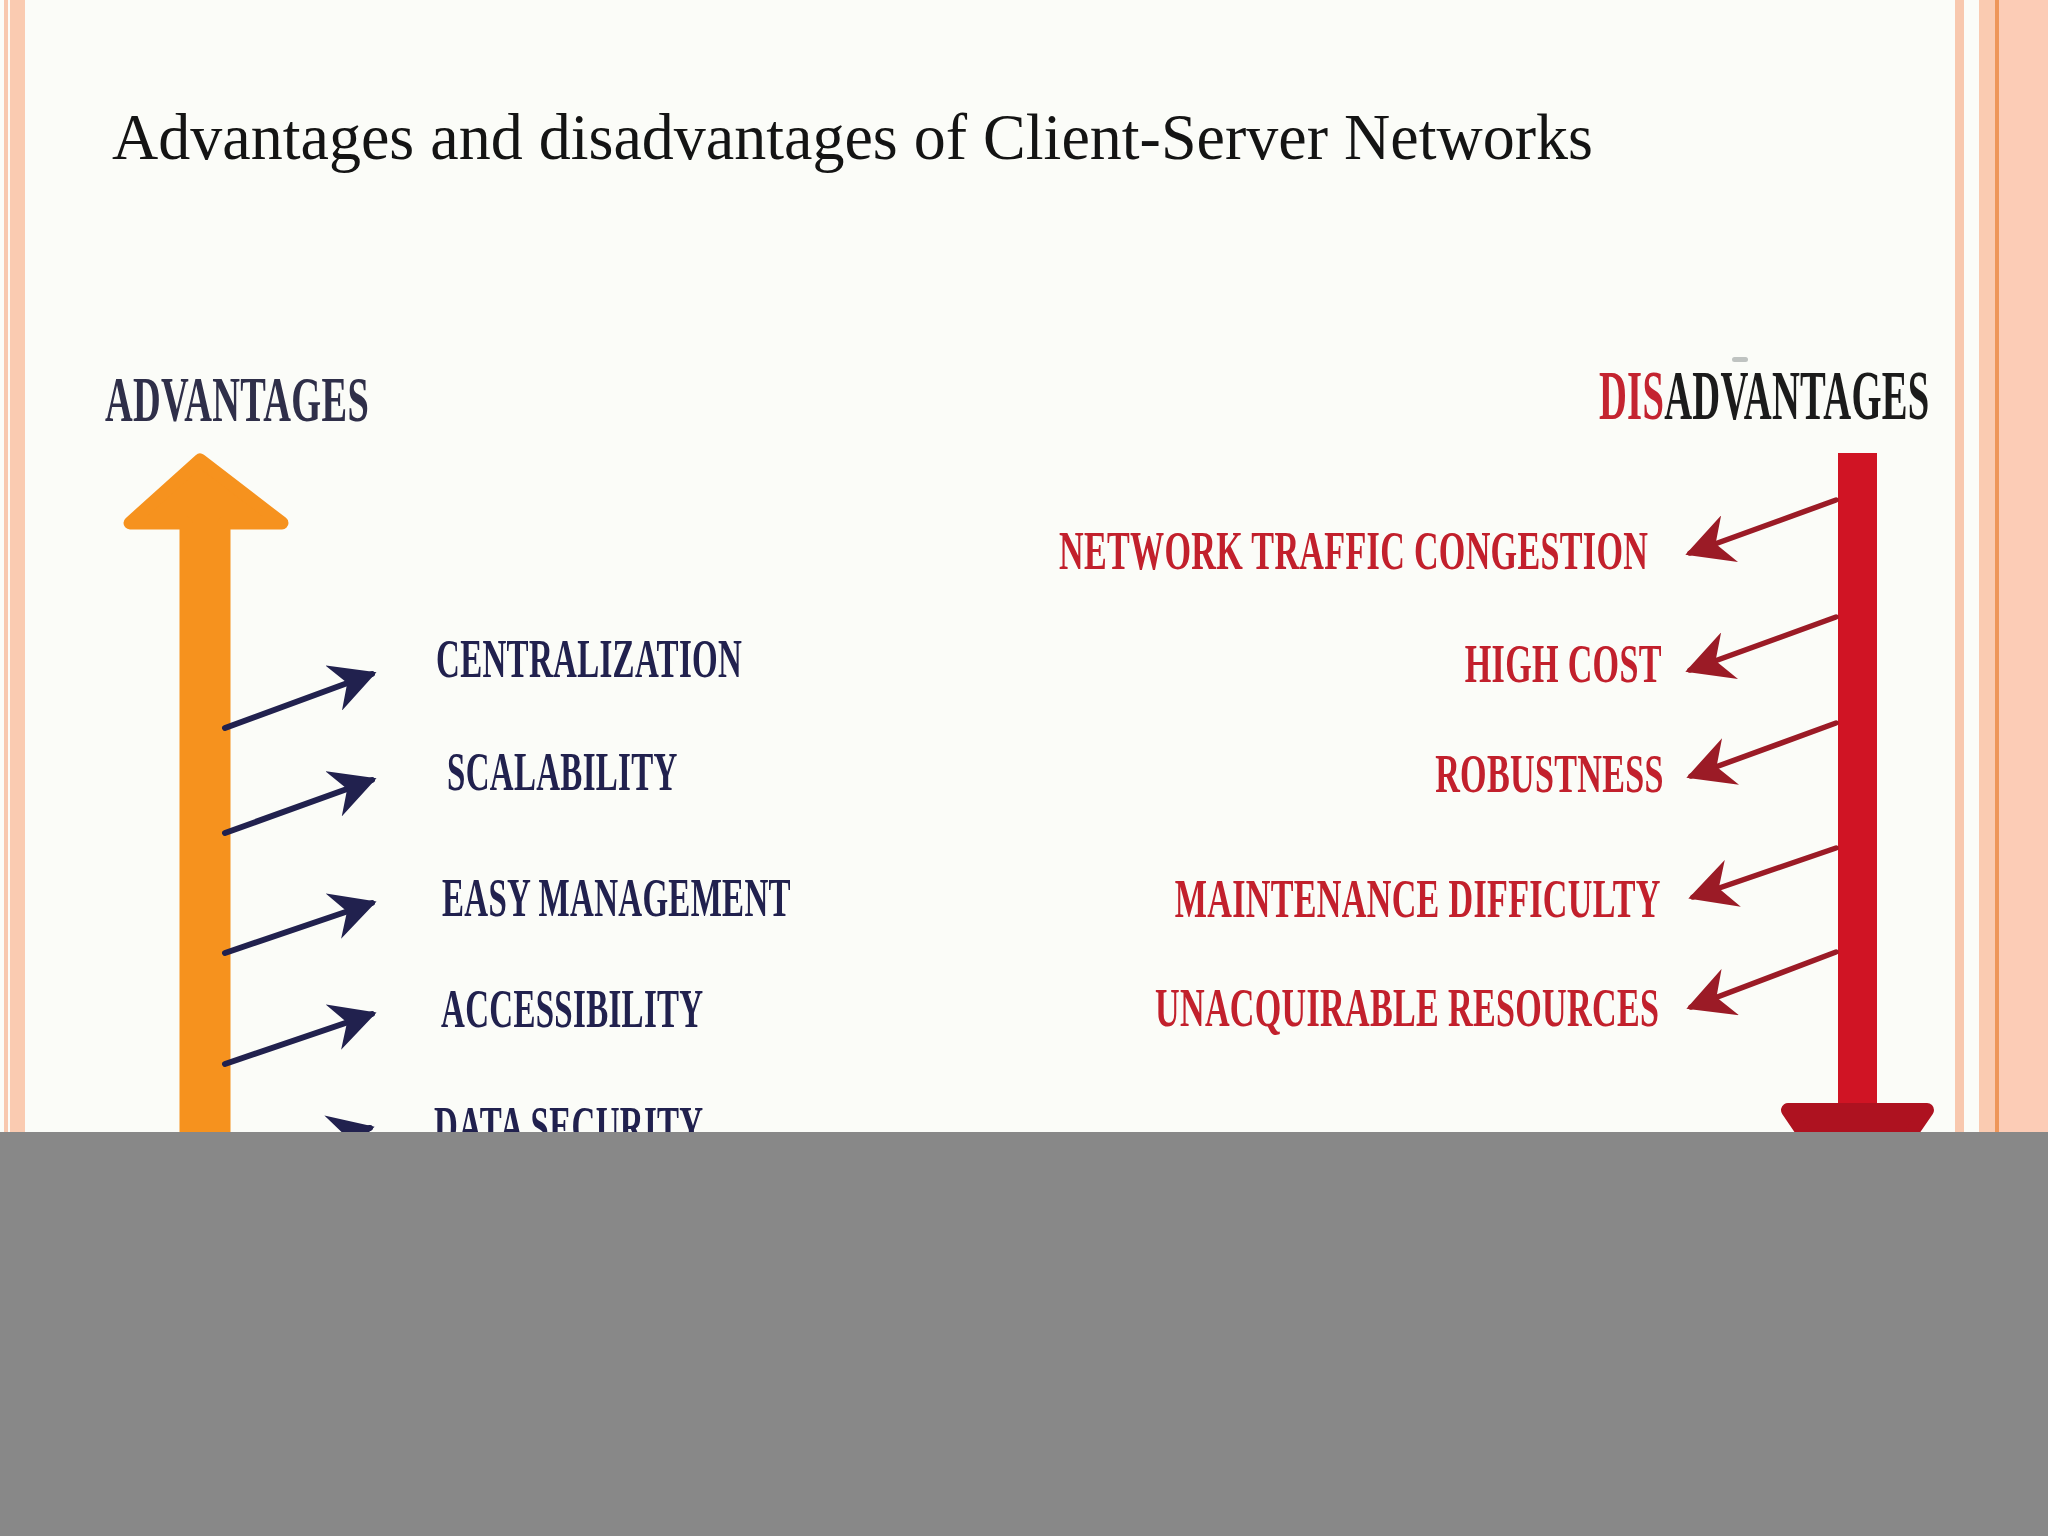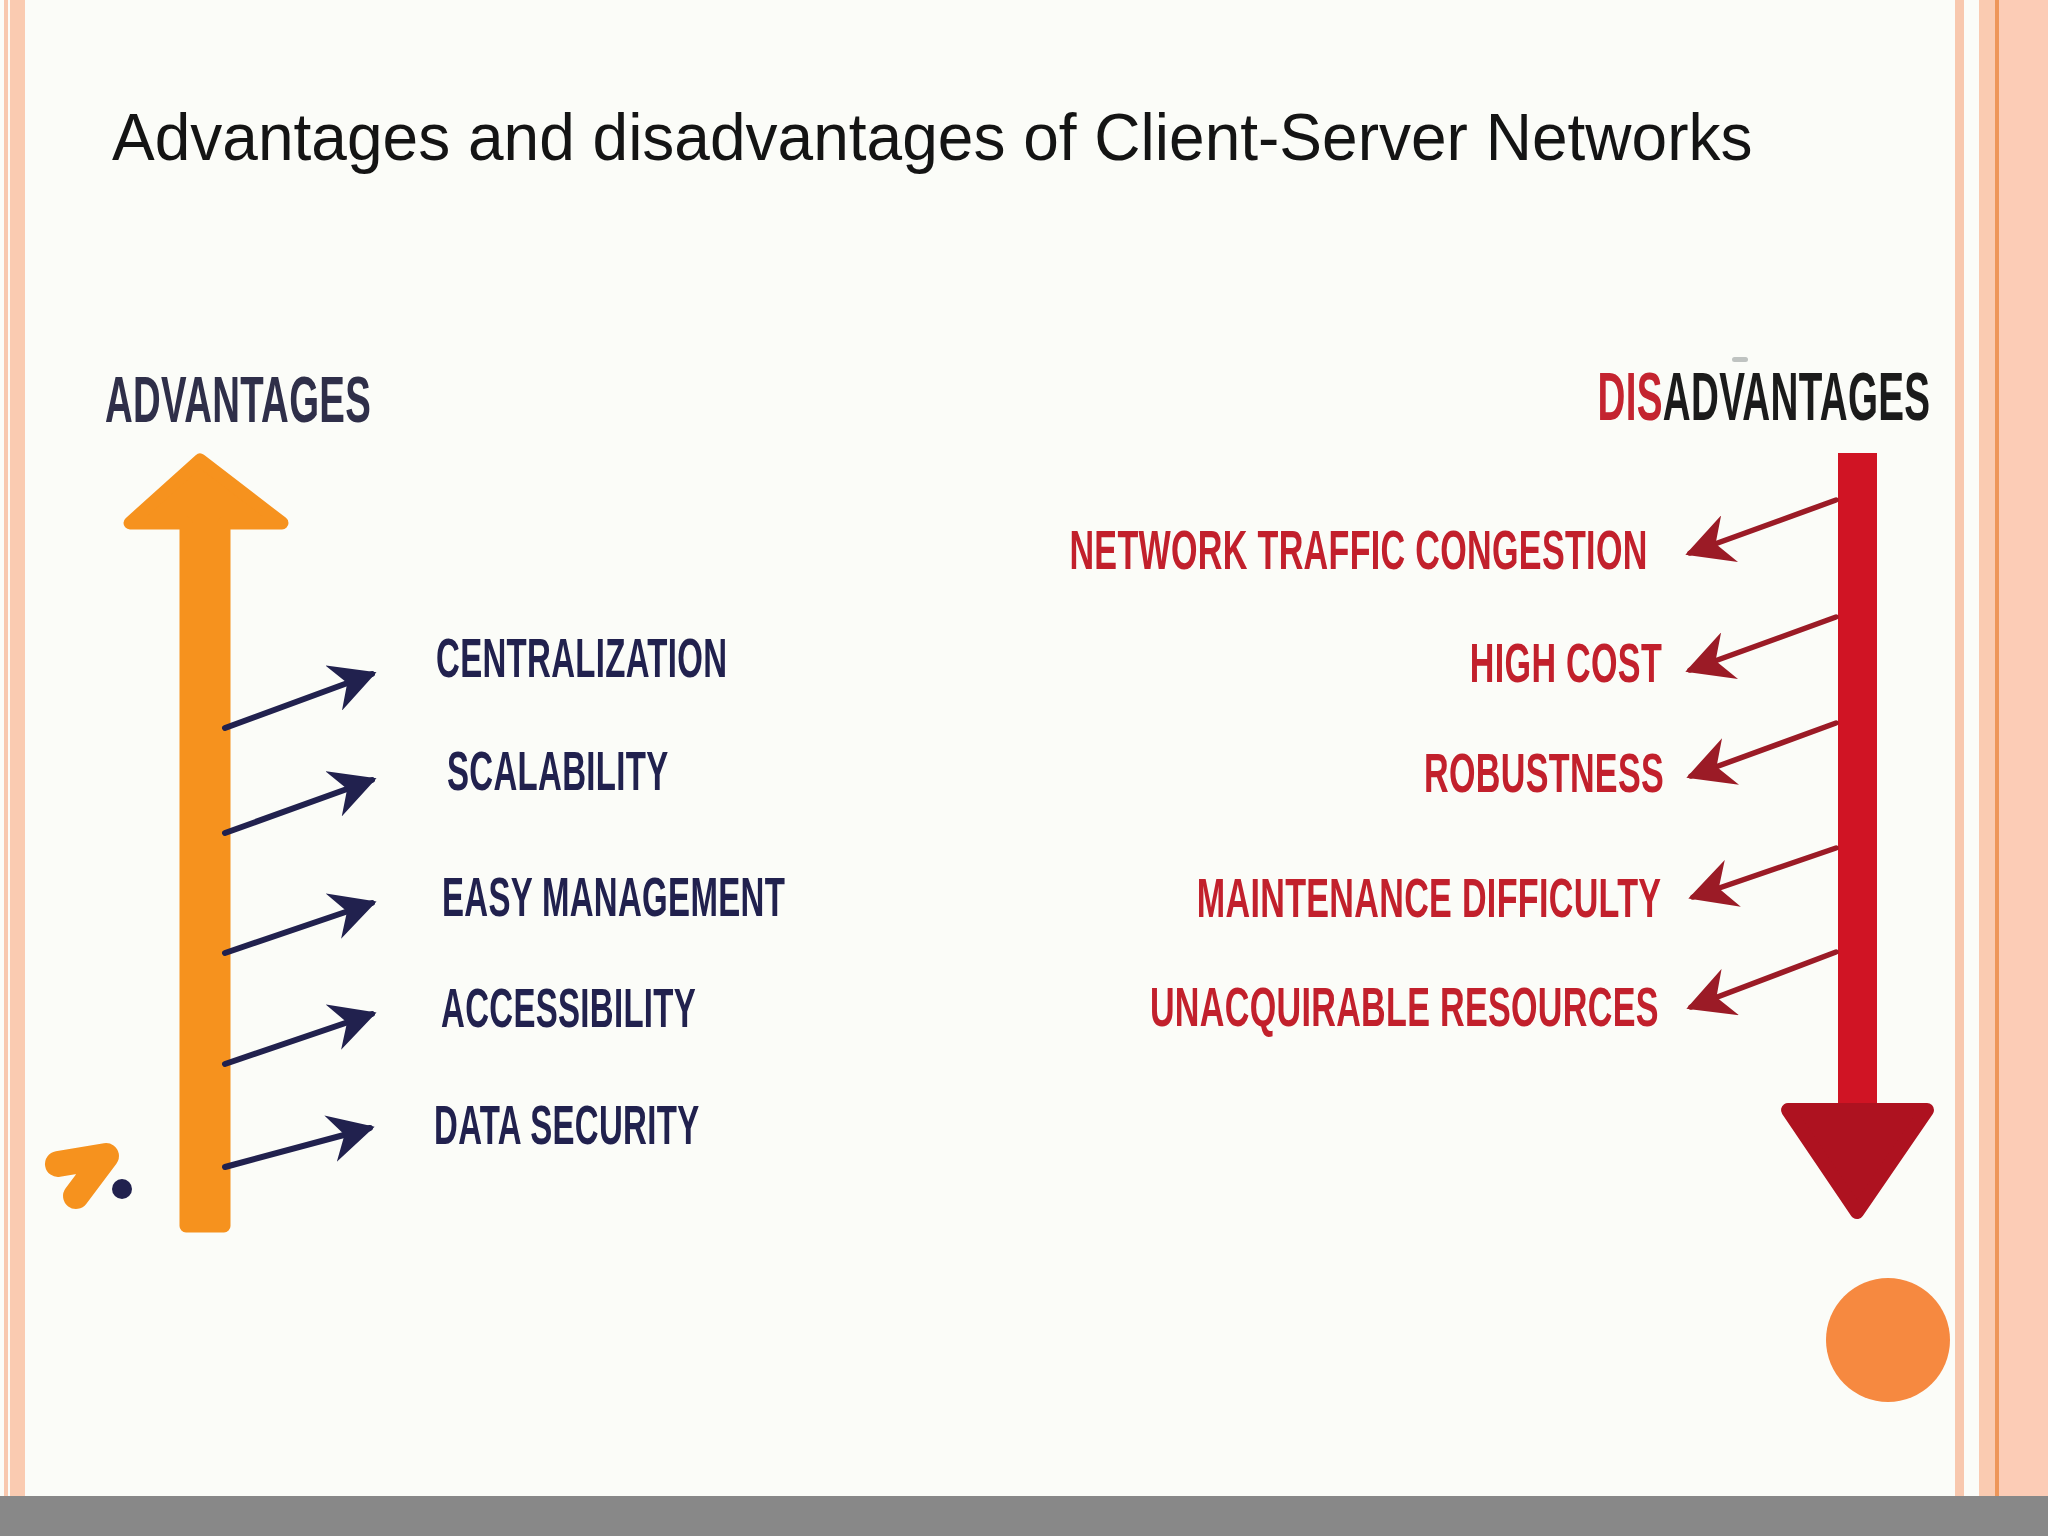--- a/index.html
+++ b/index.html
@@ -1,19 +1,19 @@
 <!DOCTYPE html>
 <html style="--bg: #fbfcf8; --title-ink: #141414; --header-navy: #2f2f49; --navy: #21214e; --red-text: #c2202c; --red-dis: #c42430; --dis-black: #1b1b1b; --red-shaft: #d01424; --red-head: #ae1220; --red-line: #9b1b26; --orange: #f6921e; --circle: #f68940; --peach-light: #f8c8ae; --peach-band: #facbb1; --peach-dark: #ee9659; --peach-wide: #fcccb6; --gray-dash: #bfc3c1;"><head>
 <meta charset="utf-8">
 <style>
   html,body{margin:0;padding:0;background:#888;}
   #slide{
-    position:relative;width:2048px;height:1496px;overflow:hidden;
+    position:relative;width:2048px;height:1132px;overflow:hidden;
     background:var(--bg,#fbfcf8);
-    font-family:Liberation Sans, sans-serif;
+    font-family:Liberation Serif, serif;
   }
   
   .vstripe{position:absolute;top:0;bottom:0;}
   #lb-thin {left:4px;width:4px;background:var(--peach-light);}
   #lb-band {left:10px;width:15px;background:var(--peach-band);}
   #rb-thin {left:1955px;width:9px;background:var(--peach-light);}
   #rb-band {left:1979px;width:16px;background:var(--peach-band);}
   #rb-line {left:1995px;width:4px;background:var(--peach-dark);}
   #rb-wide {left:1999px;width:49px;background:var(--peach-wide);}
   

